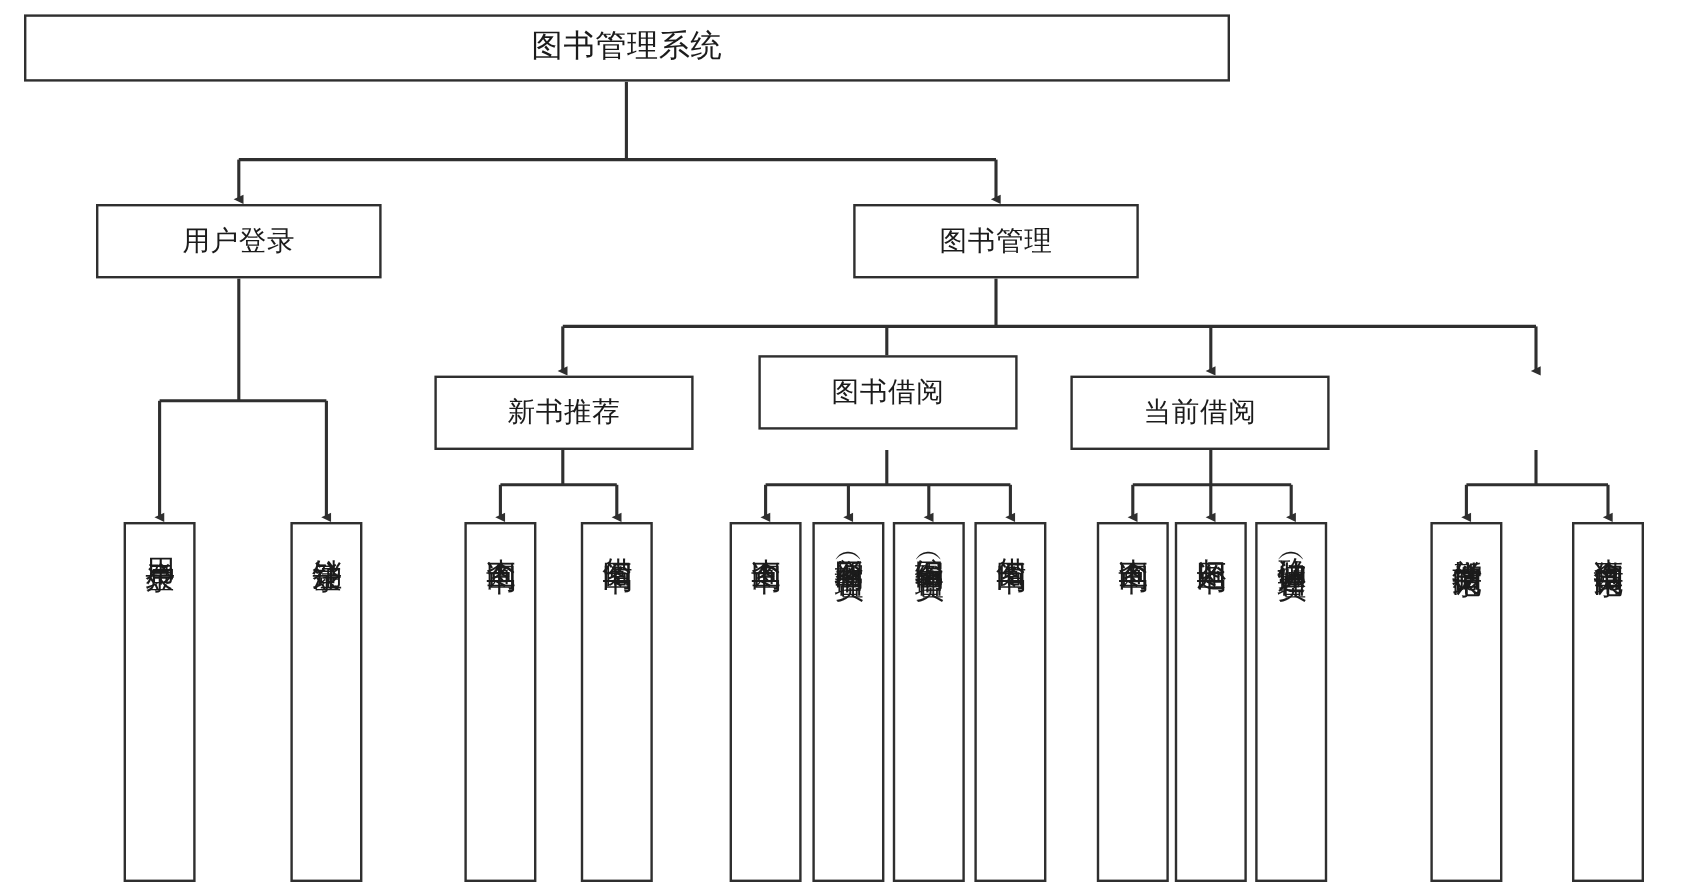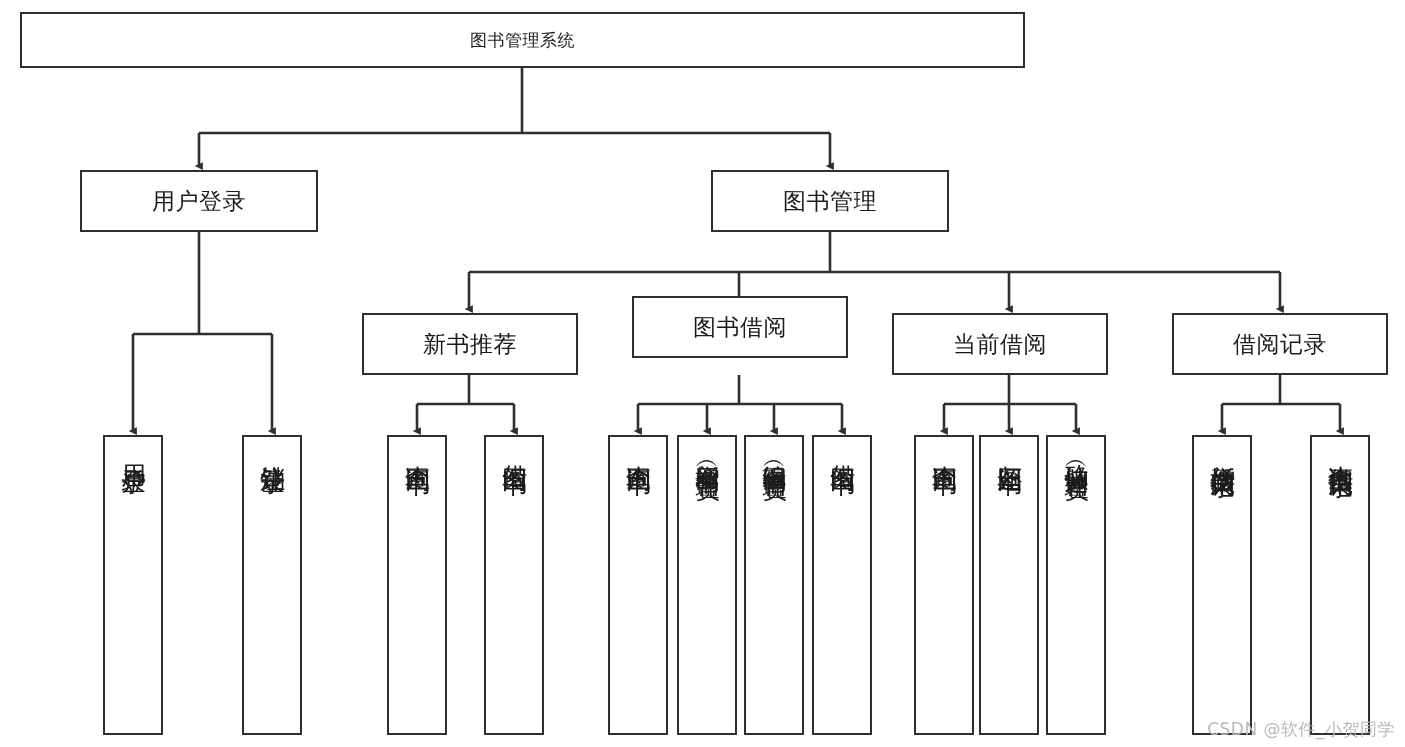--- a/index.html
+++ b/index.html
@@ -41,21 +41,21 @@
     text-align: center;
     line-height: 1.22;
     white-space: nowrap;
   }
   
   .node.horiz .node-label {
     font-size: 23px;
     letter-spacing: 0.5px;
   }
   .node.title .node-label {
-    font-size: 17px;
+    font-size: 26px;
   }
   
   .node.vert {
     align-items: flex-start;
     padding-top: 8px;
   }
   .node.vert .node-label {
     writing-mode: vertical-rl;
     text-orientation: upright;
     font-size: 25px;
@@ -145,23 +145,20 @@
 
   <div class="node horiz" style="left:362px; top:313px; width:216px; height:62px;">
     <span class="node-label">新书推荐</span>
   </div>
   <div class="node horiz" style="left:632px; top:296px; width:216px; height:62px;">
     <span class="node-label">图书借阅</span>
   </div>
   <div class="node horiz" style="left:892px; top:313px; width:216px; height:62px;">
     <span class="node-label">当前借阅</span>
   </div>
-  <div class="node horiz" style="left:1172px; top:313px; width:216px; height:62px;">
-    <span class="node-label">借阅记录</span>
-  </div>
 
   <div class="node vert" style="left:103px; top:435px; width:60px; height:300px;">
     <span class="node-label">用户登录</span>
   </div>
   <div class="node vert" style="left:242px; top:435px; width:60px; height:300px;">
     <span class="node-label">注销登录</span>
   </div>
 
   <div class="node vert" style="left:387px; top:435px; width:60px; height:300px;">
     <span class="node-label">查询图书</span>
@@ -193,15 +190,14 @@
     <span class="node-label">确认归还（管理员）</span>
   </div>
 
   <div class="node vert" style="left:1192px; top:435px; width:60px; height:300px;">
     <span class="node-label">新增借阅记录</span>
   </div>
   <div class="node vert" style="left:1310px; top:435px; width:60px; height:300px;">
     <span class="node-label">查询借阅记录</span>
   </div>
 
-  <div id="watermark">CSDN @软件_小贺同学</div>
 
 </div>
 
 </body></html>

